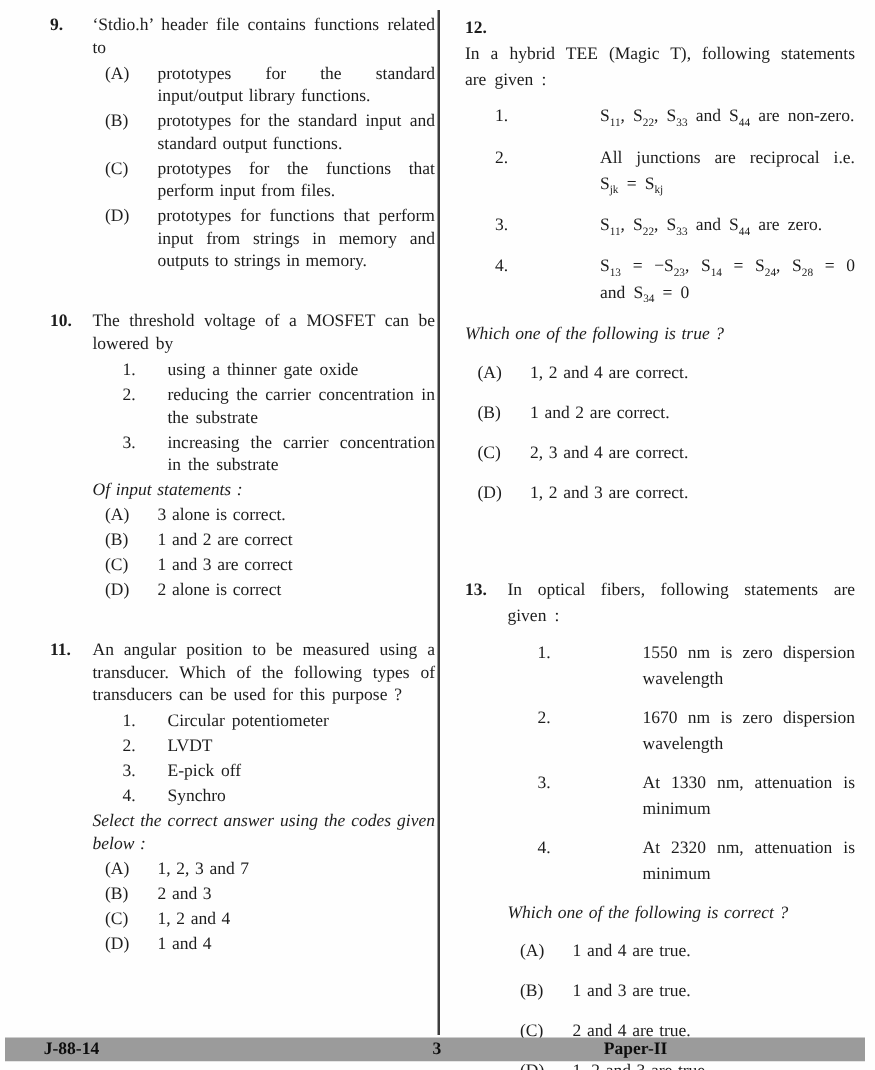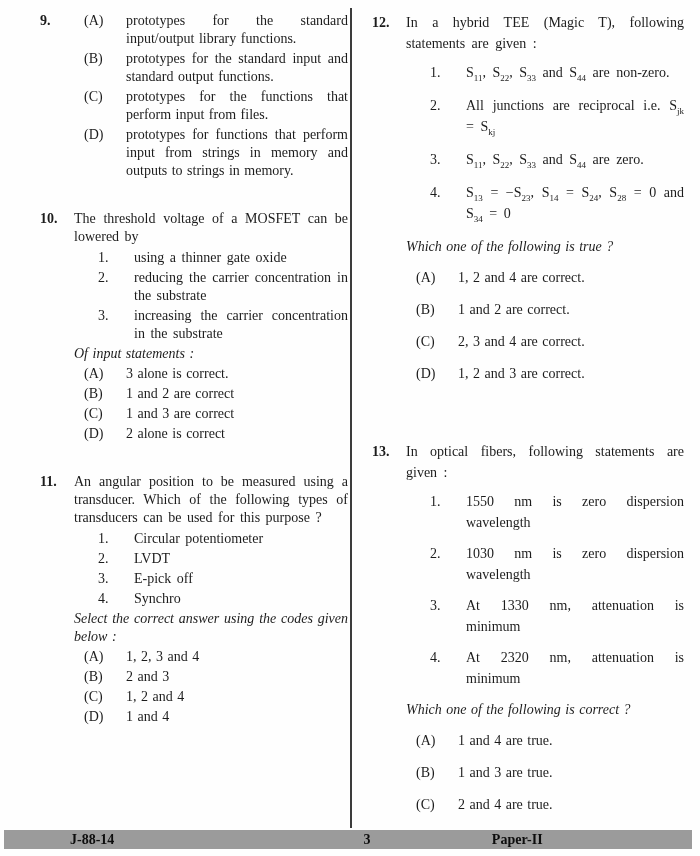--- a/index.html
+++ b/index.html
@@ -30,47 +30,48 @@
   .stext { flex:1; text-align:justify; word-spacing:2px; }
   .orow { display:flex; padding-left:10px; margin-bottom:2px; }
   .olabel { width:42px; flex:none; }
   .otext { flex:1; text-align:justify; word-spacing:1px; }
   .mid { margin:1px 0 2px; text-align:justify; word-spacing:1px;font-style:italic; }
   .codes { font-weight:bold; margin:1px 0 2px; }
 
   
   .loose .stem { margin-bottom:8px; word-spacing:3px; }
   .loose .srow { margin-bottom:12px; }
-  .loose .stext { word-spacing:3px; }
+  .loose .stext { word-spacing:3px;margin-left:48px; }
   .loose .mid { margin:4px 0 10px; }
   .loose .orow { margin-bottom:11px; }
-  .q-12 { margin-bottom:46px; }
+  .q-12 { margin-bottom:46px;flex-direction:column; }
   .q-13 .srow { margin-bottom:10px; }
 
   sub { font-size:9px; line-height:0; }
 
   .footer {
     position:absolute; left:4px; top:830px; width:688px; height:19px;
     background:#9b9b9b; color:#0d0d0d; font-weight:bold;
     display:flex; align-items:center; font-size:14px;
   }
-  .f-left  { padding-left:66px; flex:1; text-align:left;  }
+  .f-left  { padding-left:31px; flex:1; text-align:left;  }
   .f-center{ flex:0; text-align:center; }
   .f-right { flex:1; text-align:center; padding-right:28px; }
 </style>
 </head>
 <body>
 
 <div class="page">
 
   <div class="col col-left">
 
     <div class="q">
       <div class="qnum">9.</div>
       <div class="qbody">
+        <div class="stem">‘Stdio.h’ header file contains functions related to</div>
         <div class="orow">
           <div class="olabel">(A)</div>
           <div class="otext">prototypes for the standard input/output library functions.</div>
         </div>
         <div class="orow">
           <div class="olabel">(B)</div>
           <div class="otext">prototypes for the standard input and standard output functions.</div>
         </div>
         <div class="orow">
           <div class="olabel">(C)</div>
@@ -135,21 +136,21 @@
           <div class="slabel">3.</div>
           <div class="stext">E-pick off</div>
         </div>
         <div class="srow">
           <div class="slabel">4.</div>
           <div class="stext">Synchro</div>
         </div>
         <div class="mid">Select the correct answer using the codes given below :</div>
         <div class="orow">
           <div class="olabel">(A)</div>
-          <div class="otext">1, 2, 3 and 4</div>
+          <div class="otext">1, 2, 3 and 7</div>
         </div>
         <div class="orow">
           <div class="olabel">(B)</div>
           <div class="otext">2 and 3</div>
         </div>
         <div class="orow">
           <div class="olabel">(C)</div>
           <div class="otext">1, 2 and 4</div>
         </div>
         <div class="orow">
@@ -208,21 +209,21 @@
     <div class="q loose q-13">
       <div class="qnum">13.</div>
       <div class="qbody">
         <div class="stem">In optical fibers, following statements are given :</div>
         <div class="srow">
           <div class="slabel">1.</div>
           <div class="stext">1550 nm is zero dispersion wavelength</div>
         </div>
         <div class="srow">
           <div class="slabel">2.</div>
-          <div class="stext">1030 nm is zero dispersion wavelength</div>
+          <div class="stext">1670 nm is zero dispersion wavelength</div>
         </div>
         <div class="srow">
           <div class="slabel">3.</div>
           <div class="stext">At 1330 nm, attenuation is minimum</div>
         </div>
         <div class="srow">
           <div class="slabel">4.</div>
           <div class="stext">At 2320 nm, attenuation is minimum</div>
         </div>
         <div class="mid">Which one of the following is correct ?</div>

